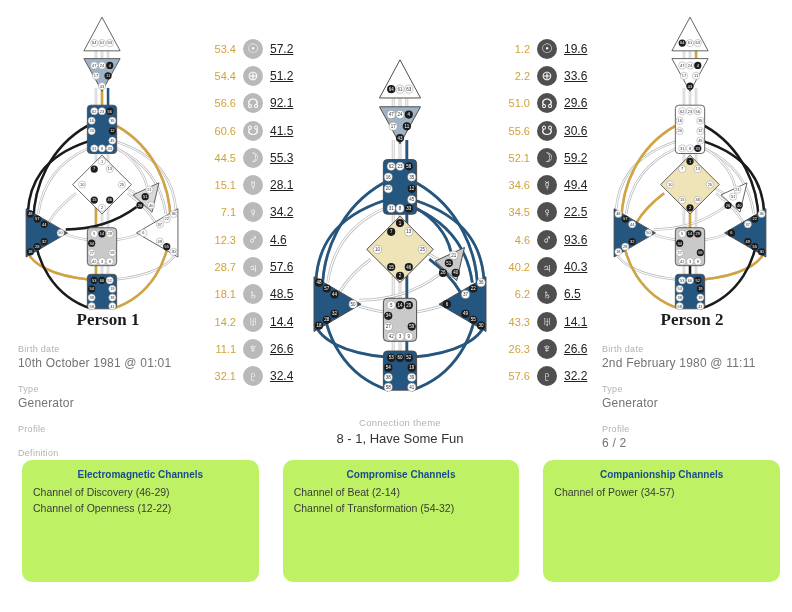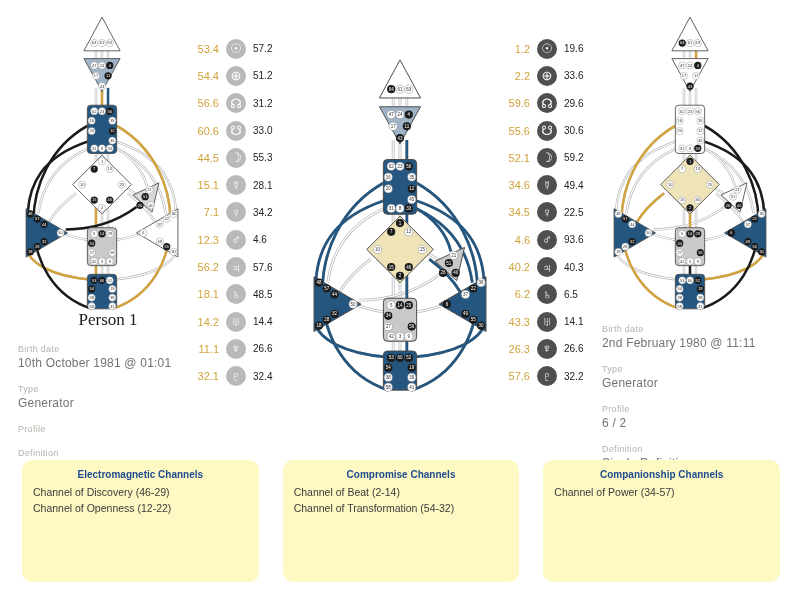--- a/index.html
+++ b/index.html
@@ -9,43 +9,43 @@
   
   .chart{position:absolute;}
   .chart-p1{left:10px;top:12px;width:184px;height:302px;}
   .chart-conn{left:296px;top:54px;width:208px;height:342px;}
   .chart-p2{left:598px;top:12px;width:184px;height:302px;}
 
   
   .person-panel{position:absolute;width:180px;}
   .panel-p1{left:18px;top:310px;}
   .panel-p2{left:602px;top:310px;}
-  .person-title{font-family:"Liberation Serif",serif;font-size:17px;font-weight:400;
+  .person-title{font-family:"Liberation Serif",serif;font-size:17px;font-weight:700;
                 color:#1c1c1c;text-align:center;margin:0 0 4px 0;}
   .field-label{font-size:9px;color:#b5b2ab;margin-top:14px;letter-spacing:.3px;}
   .field-value{font-size:12px;color:#737373;margin-top:2px;letter-spacing:.2px;}
 
   
   .planet-table{position:absolute;top:35px;width:100px;}
-  .pt-p1{left:189px;}
+  .pt-p1{left:206px;}
   .pt-p2{left:500px;}
   .planet-row{display:flex;align-items:center;height:27.3px;gap:7px;}
   .design-val{width:30px;text-align:right;color:#d0a23c;font-size:11px;}
   .planet-icon{width:20px;height:20px;border-radius:50%;color:#ffffff;flex:0 0 20px;
                display:flex;align-items:center;justify-content:center;font-size:13px;line-height:1;}
-  .personality-val{color:#222222;font-size:10px;}
+  .personality-val{color:#222222;font-size:12px;text-decoration:underline;}
 
   
   .connection-block{position:absolute;left:296px;top:417px;width:208px;text-align:center;}
   .connection-label{font-size:9.5px;color:#b5b2ab;letter-spacing:.3px;}
   .connection-value{font-size:13px;color:#333333;margin-top:3px;}
 
   
   .channels-row{position:absolute;left:22px;top:460px;width:758px;display:flex;gap:24px;}
-  .channel-box{flex:1;background:#fef9c3;border-radius:10px;padding:9px 11px;height:122px;
+  .channel-box{flex:1;background:#bef264;border-radius:10px;padding:9px 11px;height:122px;
                box-sizing:border-box;}
   .channel-box-title{font-size:10px;font-weight:bold;color:#1e4b8f;text-align:center;margin-bottom:4px;}
   .channel-item{font-size:10.5px;color:#3a3a3a;line-height:1.55;}
 </style>
 </head>
 <body>
 
 <div class="page">
 
   <svg class="chart chart-p1" viewBox="0 0 200 350" preserveAspectRatio="xMidYMid meet">
@@ -700,20 +700,21 @@
     <div class="person-title">Person 1</div>
     <div class="field-label">Birth date</div>
     <div class="field-value">10th October 1981 @ 01:01</div>
     <div class="field-label">Type</div>
     <div class="field-value">Generator</div>
     <div class="field-label">Profile</div>
     <div class="field-label">Definition</div>
   </div>
 
   <div class="person-panel panel-p2">
+    <div class="person-title">Person 2</div>
     <div class="field-label">Birth date</div>
     <div class="field-value">2nd February 1980 @ 11:11</div>
     <div class="field-label">Type</div>
     <div class="field-value">Generator</div>
     <div class="field-label">Profile</div>
     <div class="field-value">6 / 2</div>
     <div class="field-label">Definition</div>
     <div class="field-value">Single Definition</div>
   </div>
 
@@ -724,26 +725,26 @@
         <div class="personality-val">57.2</div>
       </div>
       <div class="planet-row">
         <div class="design-val">54.4</div>
         <div class="planet-icon" style="background: rgb(185, 185, 185);">⊕</div>
         <div class="personality-val">51.2</div>
       </div>
       <div class="planet-row">
         <div class="design-val">56.6</div>
         <div class="planet-icon" style="background: rgb(185, 185, 185);">☊</div>
-        <div class="personality-val">31.2</div>
+        <div class="personality-val">92.1</div>
       </div>
       <div class="planet-row">
         <div class="design-val">60.6</div>
         <div class="planet-icon" style="background: rgb(185, 185, 185);">☋</div>
-        <div class="personality-val">33.0</div>
+        <div class="personality-val">41.5</div>
       </div>
       <div class="planet-row">
         <div class="design-val">44.5</div>
         <div class="planet-icon" style="background: rgb(185, 185, 185);">☽</div>
         <div class="personality-val">55.3</div>
       </div>
       <div class="planet-row">
         <div class="design-val">15.1</div>
         <div class="planet-icon" style="background: rgb(185, 185, 185);">☿</div>
         <div class="personality-val">28.1</div>
@@ -752,21 +753,21 @@
         <div class="design-val">7.1</div>
         <div class="planet-icon" style="background: rgb(185, 185, 185);">♀</div>
         <div class="personality-val">34.2</div>
       </div>
       <div class="planet-row">
         <div class="design-val">12.3</div>
         <div class="planet-icon" style="background: rgb(185, 185, 185);">♂</div>
         <div class="personality-val">4.6</div>
       </div>
       <div class="planet-row">
-        <div class="design-val">56.2</div>
+        <div class="design-val">28.7</div>
         <div class="planet-icon" style="background: rgb(185, 185, 185);">♃</div>
         <div class="personality-val">57.6</div>
       </div>
       <div class="planet-row">
         <div class="design-val">18.1</div>
         <div class="planet-icon" style="background: rgb(185, 185, 185);">♄</div>
         <div class="personality-val">48.5</div>
       </div>
       <div class="planet-row">
         <div class="design-val">14.2</div>
@@ -789,21 +790,21 @@
         <div class="design-val">1.2</div>
         <div class="planet-icon" style="background: rgb(79, 79, 79);">☉</div>
         <div class="personality-val">19.6</div>
       </div>
       <div class="planet-row">
         <div class="design-val">2.2</div>
         <div class="planet-icon" style="background: rgb(79, 79, 79);">⊕</div>
         <div class="personality-val">33.6</div>
       </div>
       <div class="planet-row">
-        <div class="design-val">59.6</div>
+        <div class="design-val">51.0</div>
         <div class="planet-icon" style="background: rgb(79, 79, 79);">☊</div>
         <div class="personality-val">29.6</div>
       </div>
       <div class="planet-row">
         <div class="design-val">55.6</div>
         <div class="planet-icon" style="background: rgb(79, 79, 79);">☋</div>
         <div class="personality-val">30.6</div>
       </div>
       <div class="planet-row">
         <div class="design-val">52.1</div>
@@ -845,20 +846,24 @@
         <div class="planet-icon" style="background: rgb(79, 79, 79);">♆</div>
         <div class="personality-val">26.6</div>
       </div>
       <div class="planet-row">
         <div class="design-val">57.6</div>
         <div class="planet-icon" style="background: rgb(79, 79, 79);">♇</div>
         <div class="personality-val">32.2</div>
       </div>
     </div>
 
+  <div class="connection-block">
+    <div class="connection-label">Connection theme</div>
+    <div class="connection-value">8 - 1, Have Some Fun</div>
+  </div>
 
   <div class="channels-row">
       <div class="channel-box">
         <div class="channel-box-title">Electromagnetic Channels</div>
         <div class="channel-item">Channel of Discovery (46-29)</div>
         <div class="channel-item">Channel of Openness (12-22)</div>
       </div>
       <div class="channel-box">
         <div class="channel-box-title">Compromise Channels</div>
         <div class="channel-item">Channel of Beat (2-14)</div>

